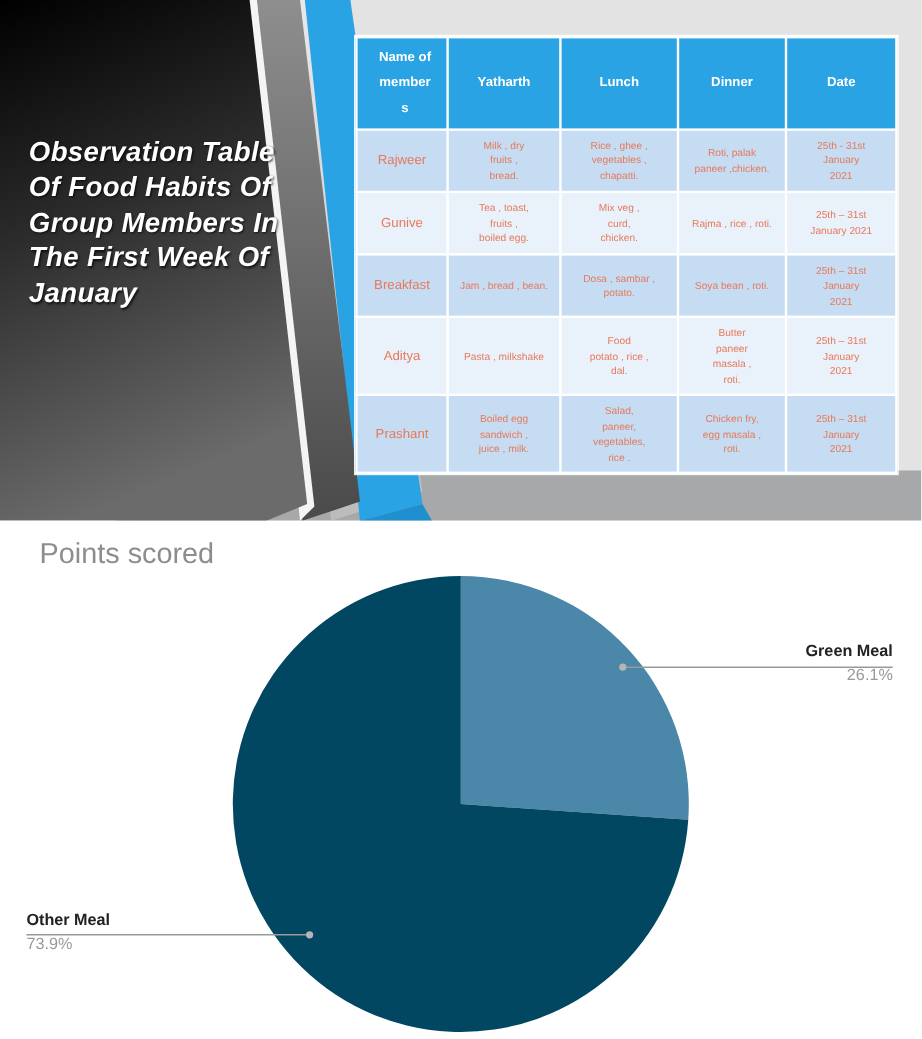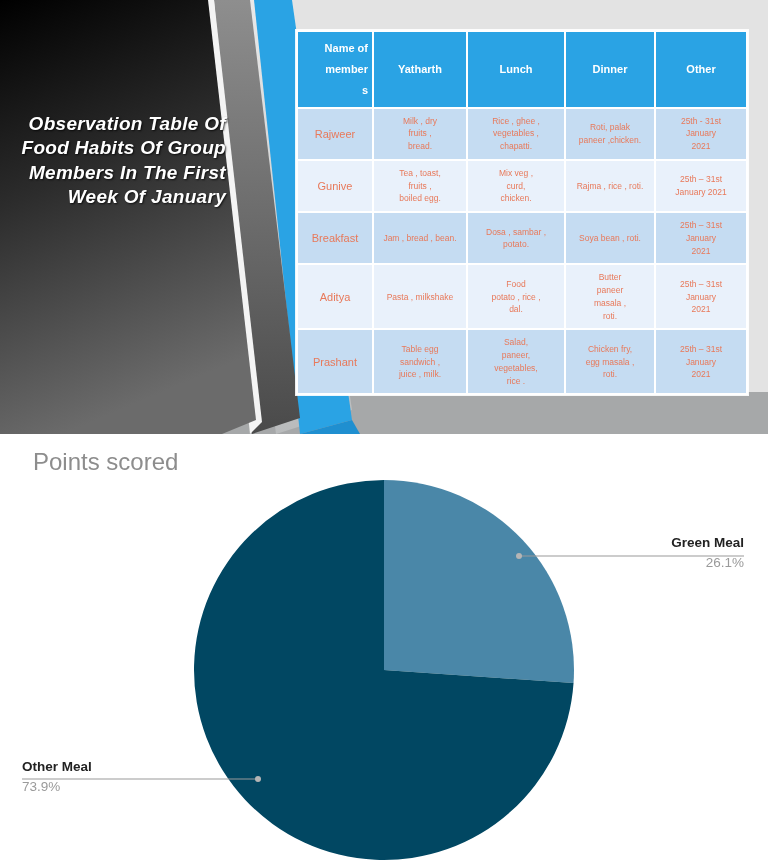--- a/index.html
+++ b/index.html
@@ -3,36 +3,36 @@
 <meta charset="utf-8">
 <style>
   html,body{margin:0;padding:0;background:#ffffff;}
   body{width:768px;height:866px;position:relative;overflow:hidden;
        font-family:"Liberation Sans",sans-serif;}
 
   
   #banner{position:absolute;left:0;top:0;width:768px;height:434px;overflow:hidden;background:#ffffff;}
   .banner-svg{position:absolute;left:0;top:0;}
 
-  #title-block{position:absolute;left:14px;top:112px;width:212px;text-align:right;
-       color:#ffffff;font-weight:bold;font-style:italic;font-size:19px;line-height:1.28;
+  #title-block{position:absolute;left:24px;top:112px;width:212px;text-align:left;
+       color:#ffffff;font-weight:bold;font-style:italic;font-size:23px;line-height:1.28;
        letter-spacing:.3px;text-shadow:1px 1px 2px rgba(0,0,0,.75);}
 
   
   #habit-table{position:absolute;left:296px;top:30px;width:450px;
        border-collapse:collapse;table-layout:fixed;
        box-shadow:0 0 0 1px rgba(255,255,255,.9);}
   #habit-table col.c0{width:76px;}
   #habit-table col.c1{width:94px;}
   #habit-table col.c2{width:98px;}
   #habit-table col.c3{width:90px;}
   #habit-table col.c4{width:92px;}
   #habit-table th{background:#2aa3e4;color:#ffffff;font-size:11px;font-weight:bold;
        border:2px solid #ffffff;padding:6px 4px;text-align:center;vertical-align:middle;height:62px;}
-  #habit-table th.nameh{text-align:right;padding-left:9px;line-height:2.1;}
+  #habit-table th.nameh{text-align:center;padding-left:9px;line-height:2.1;}
   #habit-table td{border:2px solid #ffffff;color:#e8795a;font-size:8.5px;
        padding:6px 5px;vertical-align:middle;line-height:1.5;text-align:center;}
   #habit-table tr.band-a td{background:#c5dcf2;}
   #habit-table tr.band-b td{background:#e9f1fb;}
   #habit-table td.member{font-size:11px;text-align:center;}
   #habit-table td.wrap{white-space:pre-line;}
 
   
   #chart{position:absolute;left:0;top:434px;width:768px;height:432px;background:#ffffff;}
   #chart-title{position:absolute;left:33px;top:14px;font-size:24px;color:#8d8d8d;}
@@ -93,21 +93,21 @@
         <col class="c4">
     </colgroup>
     <thead>
       <tr>
         <th class="nameh" style="white-space:pre-line;line-height:1.9">Name of
 member
 s</th>
         <th>Yatharth</th>
         <th>Lunch</th>
         <th>Dinner</th>
-        <th>Other</th>
+        <th>Date</th>
       </tr>
     </thead>
     <tbody>
       <tr class="band-a">
         <td class="member">Rajweer</td>
         <td class="wrap">Milk , dry
 fruits ,
 bread.</td>
         <td class="wrap">Rice , ghee ,
 vegetables ,
@@ -148,21 +148,21 @@
         <td class="wrap">Butter
 paneer
 masala ,
 roti.</td>
         <td class="wrap">25th – 31st
 January
 2021</td>
       </tr>
       <tr class="band-a">
         <td class="member">Prashant</td>
-        <td class="wrap">Table egg
+        <td class="wrap">Boiled egg
 sandwich ,
 juice , milk.</td>
         <td class="wrap">Salad,
 paneer,
 vegetables,
 rice .</td>
         <td class="wrap">Chicken fry,
 egg  masala ,
 roti.</td>
         <td class="wrap">25th – 31st

